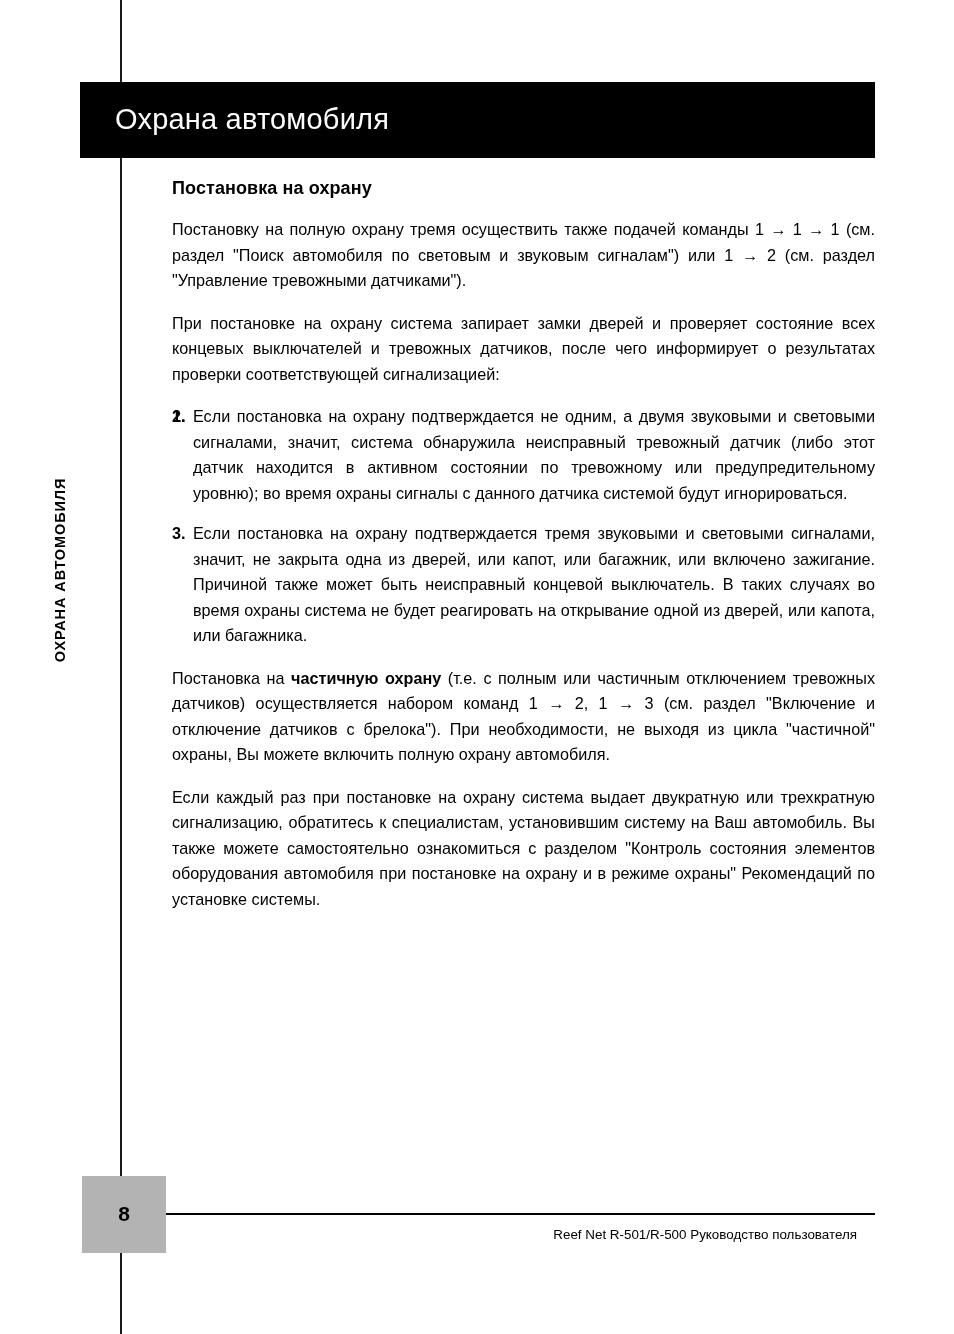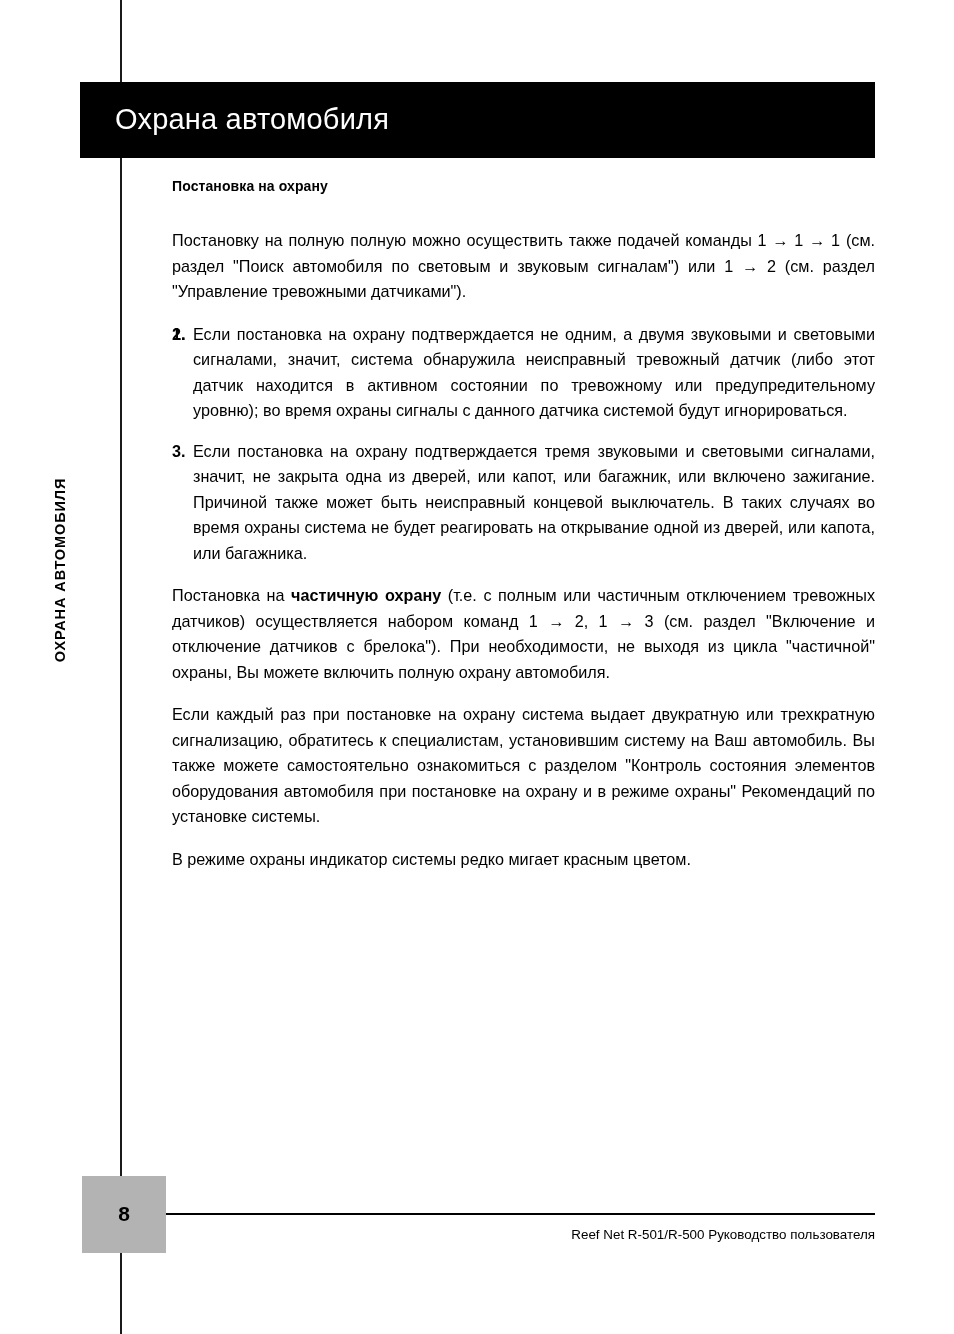--- a/index.html
+++ b/index.html
@@ -72,22 +72,22 @@
 
   
   .content {
     position: absolute;
     left: 172px;
     top: 178px;
     width: 703px;
   }
 
   h2.section-title {
-    margin: 0 0 34px 0;
-    font-size: 14px;
+    margin: 0 0 18px 0;
+    font-size: 18px;
     font-weight: bold;
     letter-spacing: 0.1px;
     color: #000000;
   }
 
   p.para {
     margin: 0 0 17px 0;
     font-size: 16.2px;
     line-height: 25.5px;
     text-align: justify;
@@ -147,21 +147,21 @@
   .footer-rule {
     position: absolute;
     left: 166px;
     top: 1213px;
     width: 709px;
     height: 2px;
     background: #000000;
   }
   .footer-text {
     position: absolute;
-    right: 79px;
+    right: 97px;
     top: 1227px;
     font-size: 13.4px;
     color: #000000;
     white-space: nowrap;
   }
 </style>
 </head>
 <body>
 
 <div class="spine-line"></div>
@@ -172,43 +172,43 @@
 
 <div class="side-tab">
   <div class="side-tab-label">ОХРАНА АВТОМОБИЛЯ</div>
 </div>
 
 <div class="content">
 
   <h2 class="section-title">Постановка на охрану</h2>
 
 
-  <p class="para"><span>Постановку на полную полную можно осуществить также подачей команды </span><b class="arrow">1 → 1 → 1</b><span> (см. раздел "Поиск автомобиля по световым и звуковым сигналам") или </span><b class="arrow">1 → 2</b><span> (см. раздел "Управление тревожными датчиками").</span></p>
-
+  <p class="para"><span>Постановку на полную охрану тремя осуществить также подачей команды </span><b class="arrow">1 → 1 → 1</b><span> (см. раздел "Поиск автомобиля по световым и звуковым сигналам") или </span><b class="arrow">1 → 2</b><span> (см. раздел "Управление тревожными датчиками").</span></p>
+
+  <p class="para">При постановке на охрану система запирает замки дверей и проверяет состояние всех концевых выключателей и тревожных датчиков, после чего информирует о результатах проверки соответствующей сигнализацией:</p>
 
   <ul class="ol-list">
     <li class="ol-item">
       <span class="ol-marker">1.</span>
     </li>
     <li class="ol-item">
       <span class="ol-marker">2.</span>
       <span>Если постановка на охрану подтверждается не одним, а двумя звуковыми и световыми сигналами, значит, система обнаружила неисправный тревожный датчик (либо этот датчик находится в активном состоянии по тревожному или предупредительному уровню); во время охраны сигналы с данного датчика системой будут игнорироваться.</span>
     </li>
     <li class="ol-item">
       <span class="ol-marker">3.</span>
       <span>Если постановка на охрану подтверждается тремя звуковыми и световыми сигналами, значит, не закрыта одна из дверей, или капот, или багажник, или включено зажигание. Причиной также может быть неисправный концевой выключатель. В таких случаях во время охраны система не будет реагировать на открывание одной из дверей, или капота, или багажника.</span>
     </li>
   </ul>
 
   <p class="para"><span>Постановка на </span><b class="b">частичную охрану</b><span> (т.е. с полным или частичным отключением тревожных датчиков) осуществляется набором команд </span><b class="arrow">1 → 2</b><span>, </span><b class="arrow">1 → 3</b><span> (см. раздел "Включение и отключение датчиков с брелока"). При необходимости, не выходя из цикла "частичной" охраны, Вы можете включить полную охрану автомобиля.</span></p>
 
 
   <p class="para">Если каждый раз при постановке на охрану система выдает двукратную или трехкратную сигнализацию, обратитесь к специалистам, установившим систему на Ваш автомобиль. Вы также можете самостоятельно ознакомиться с разделом "Контроль состояния элементов оборудования автомобиля при постановке на охрану и в режиме охраны" Рекомендаций по установке системы.</p>
 
-  <p class="para">В режиме охраны индикатор системы редко мигает красным цветом.</p>
 
 </div>
 
 <div class="page-badge">
   <div class="page-number">8</div>
 </div>
 
 <div class="footer-rule"></div>
 
 <div class="footer-text">Reef Net R-501/R-500  Руководство пользователя</div>

